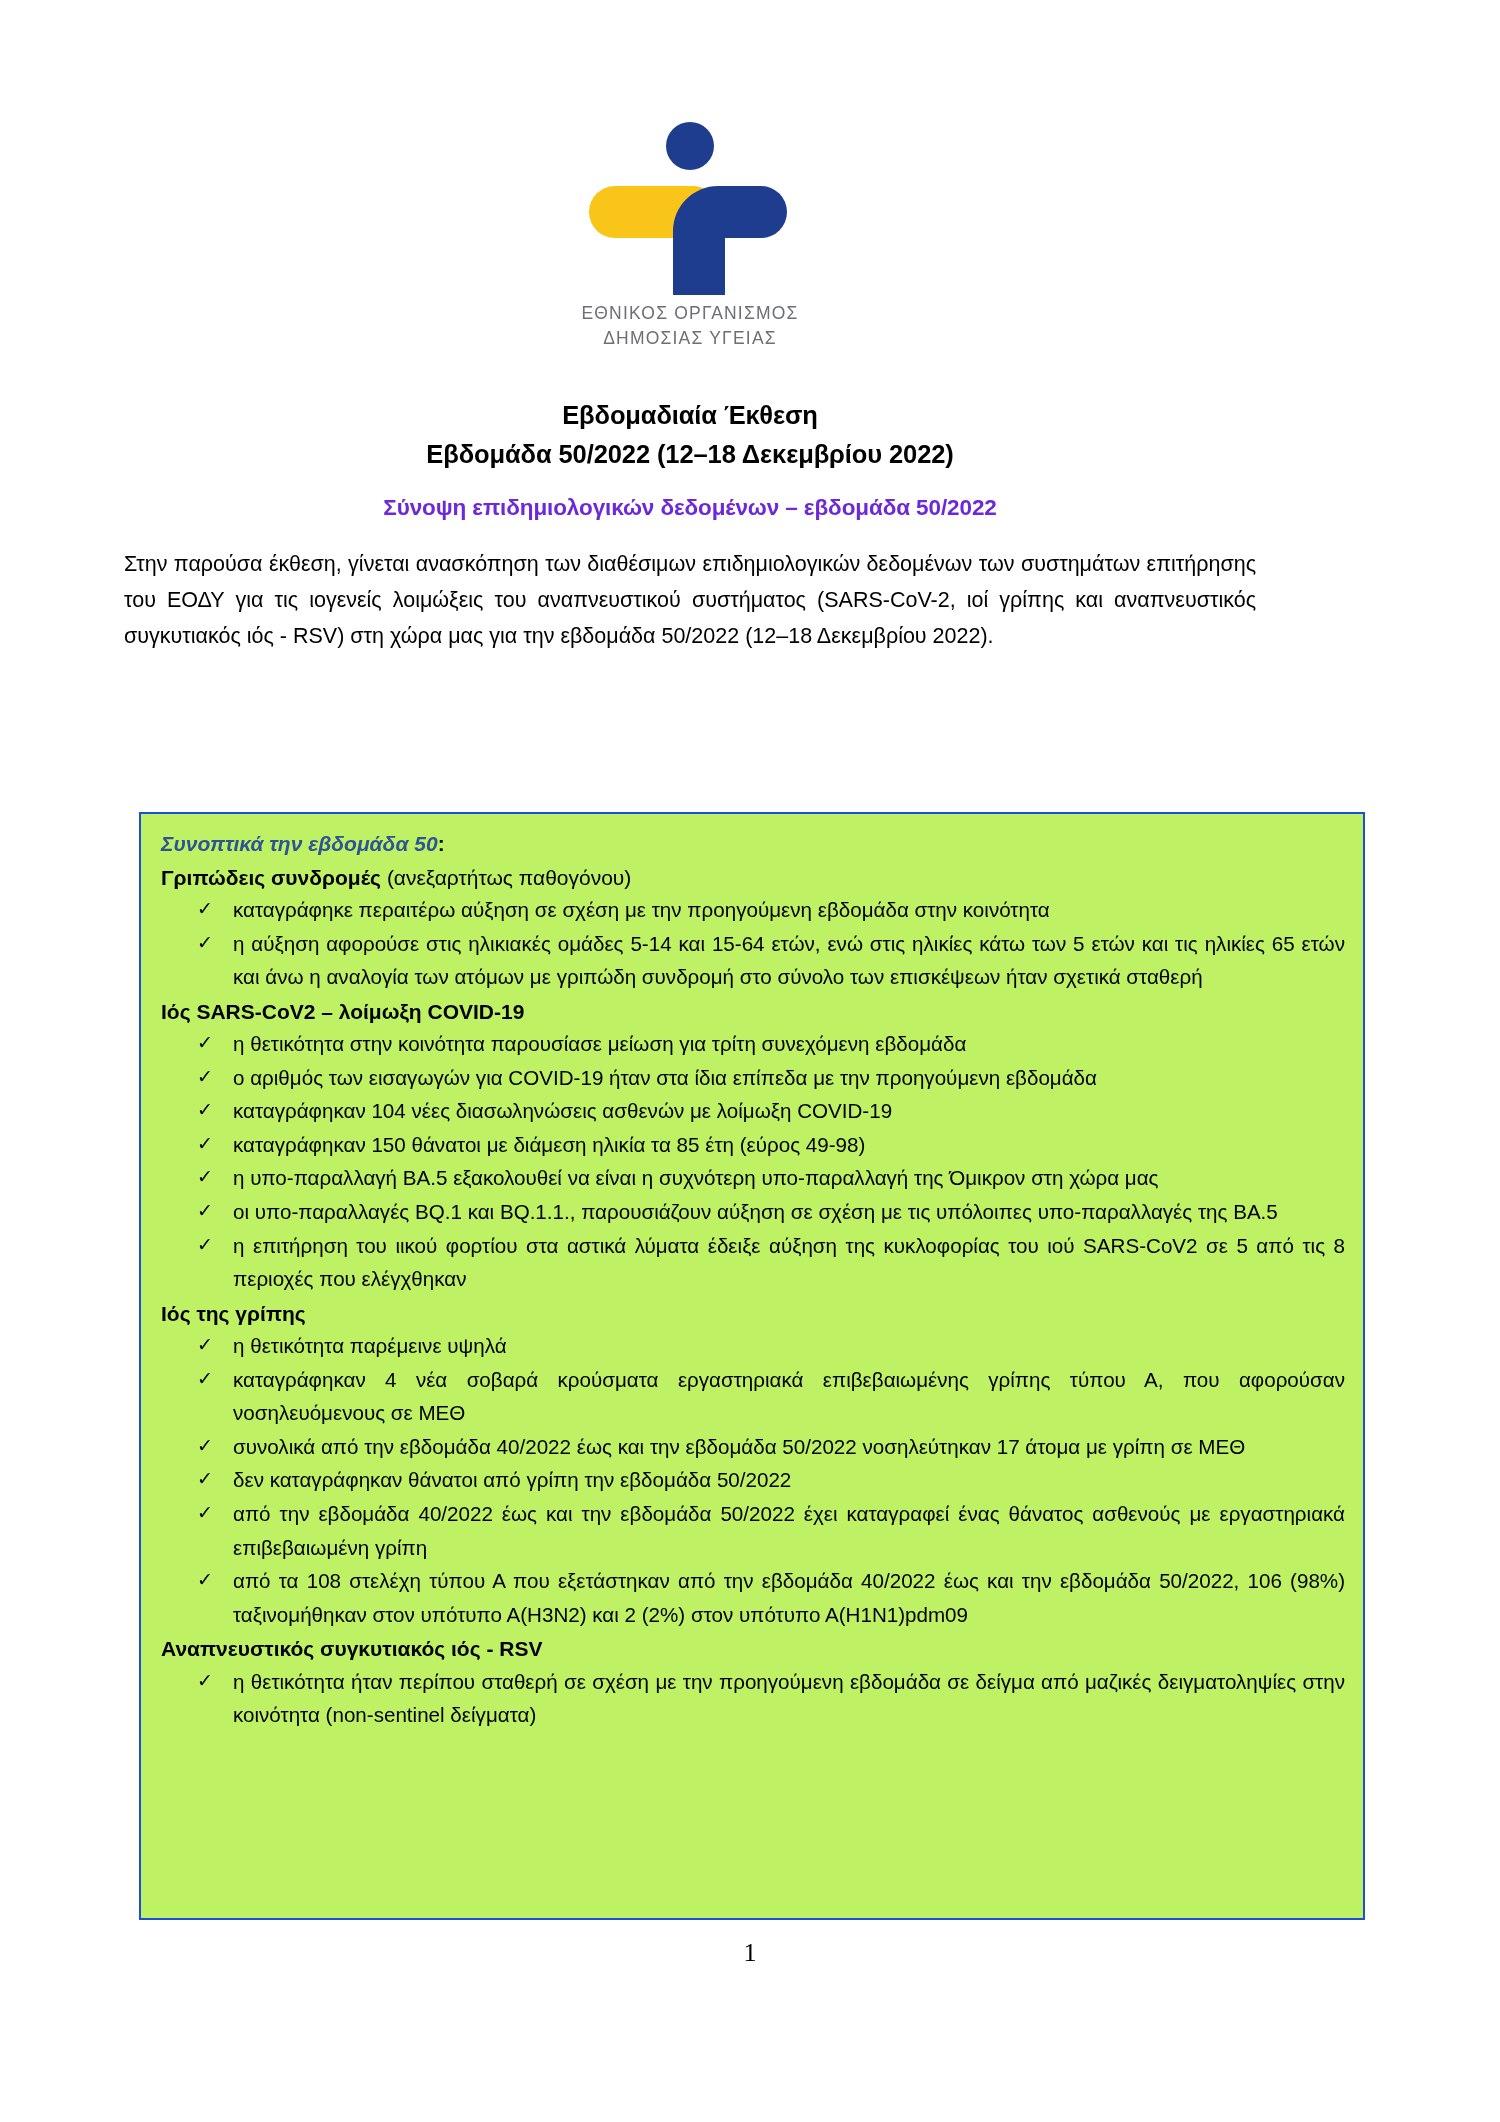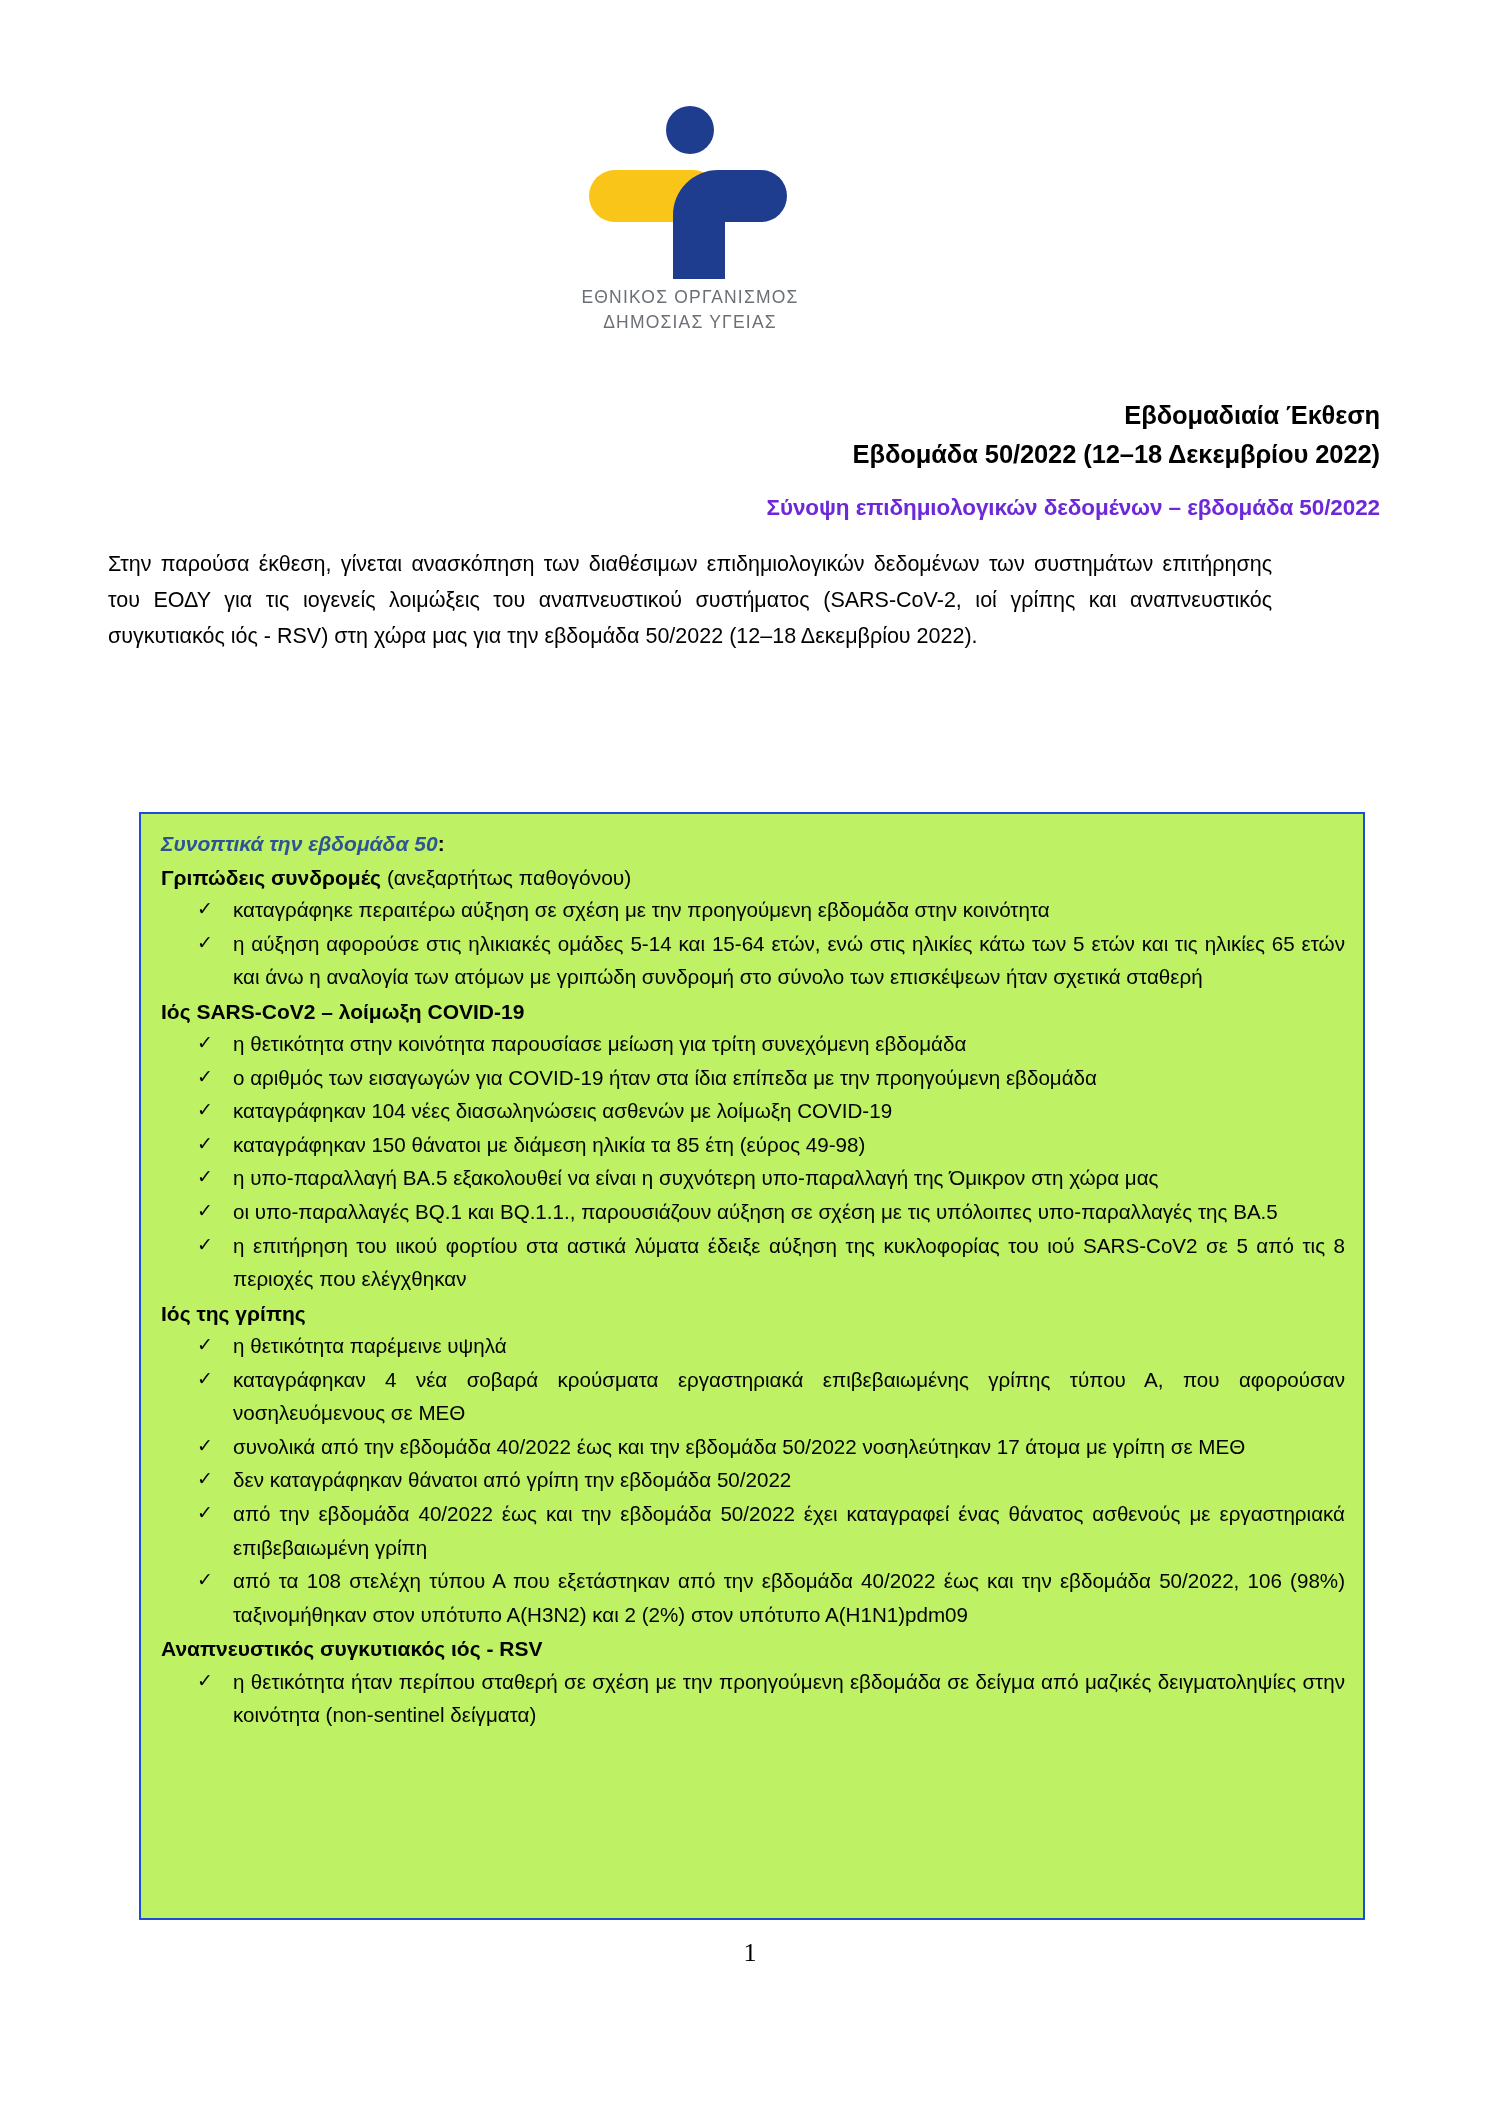--- a/index.html
+++ b/index.html
@@ -13,21 +13,21 @@
     font-family: "Liberation Sans", sans-serif;
     color: #000000;
     position: relative;
     overflow: hidden;
   }
   .page {
     width: 1380px;
     height: 2122px;
     position: relative;
     box-sizing: border-box;
-    padding: 0;
+    padding: 16px;
   }
 
   
   .logo-block {
     width: 100%;
     text-align: center;
     padding-top: 104px;
   }
   .logo-mark {
     width: 230px;
@@ -41,22 +41,22 @@
     font-family: "Liberation Sans", sans-serif;
     font-size: 17.5px;
     letter-spacing: 1.2px;
     color: #6b6f76;
     line-height: 1.45;
     font-weight: 400;
   }
 
   
   .titles {
-    text-align: right;
-    margin-top: 60px;
+    text-align: center;
+    margin-top: 44px;
   }
   .title-line {
     font-family: "Liberation Sans", sans-serif;
     font-weight: bold;
     font-size: 25.5px;
     color: #000000;
     line-height: 1.52;
     letter-spacing: -0.1px;
   }
   .subtitle-line {

